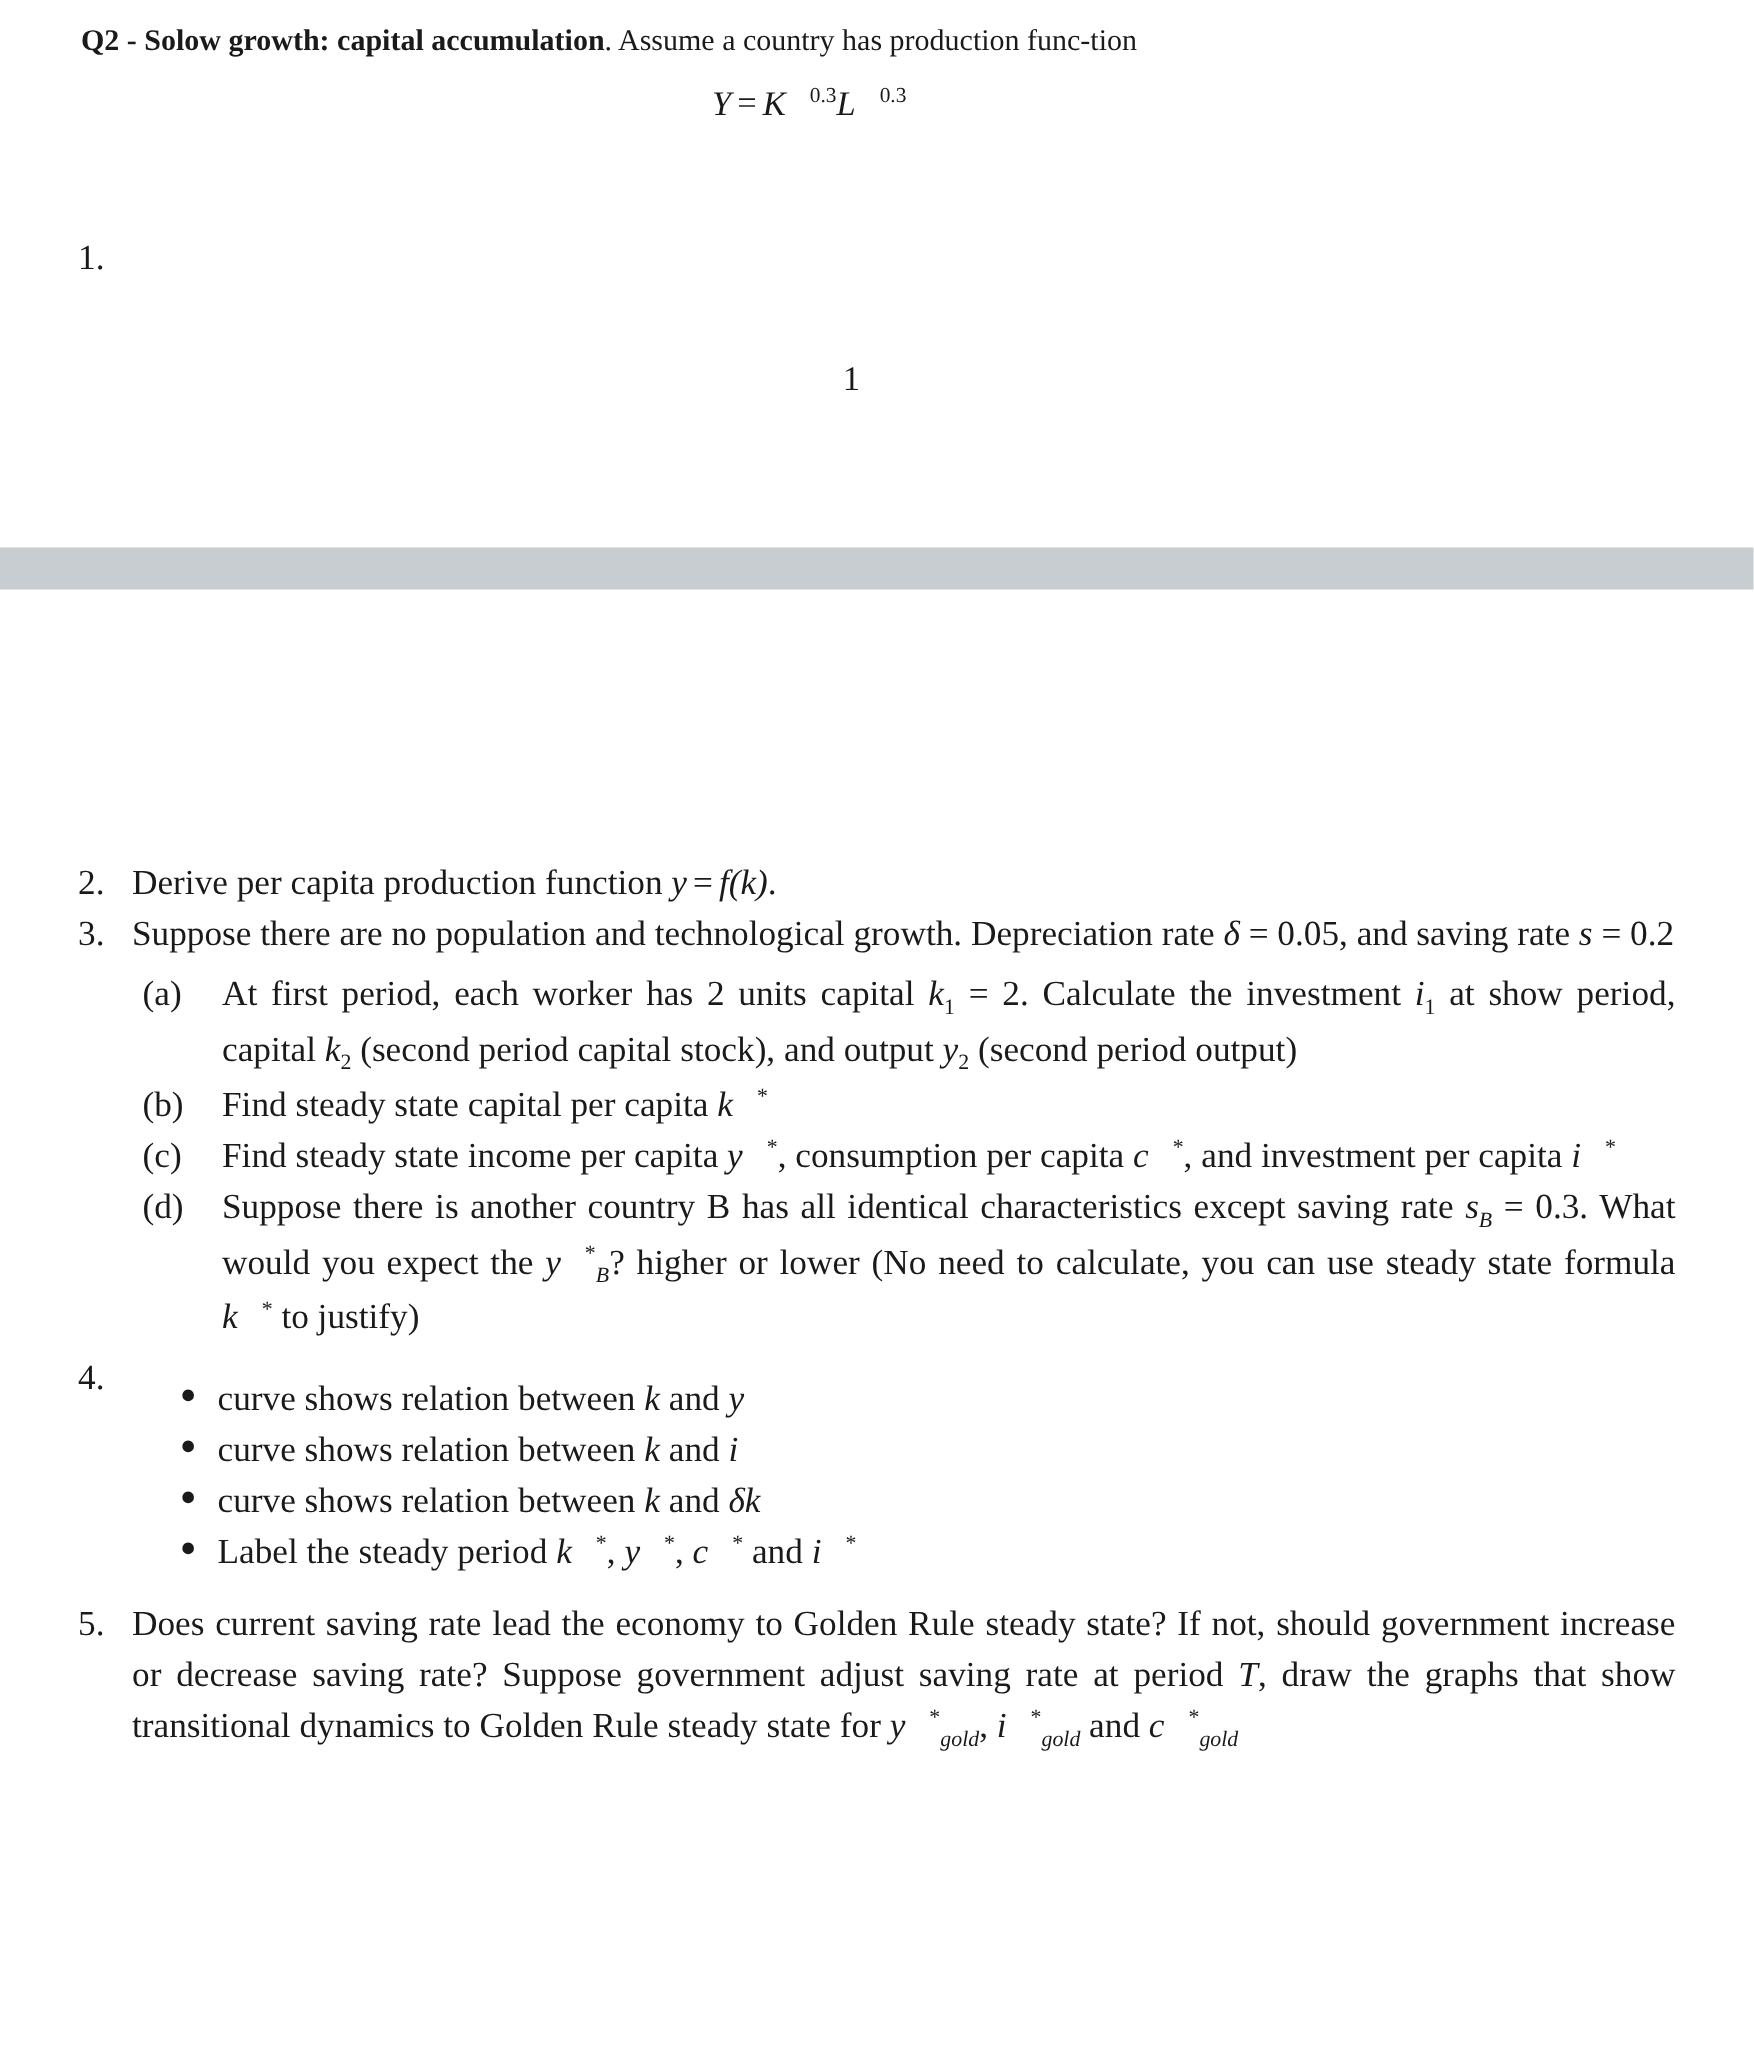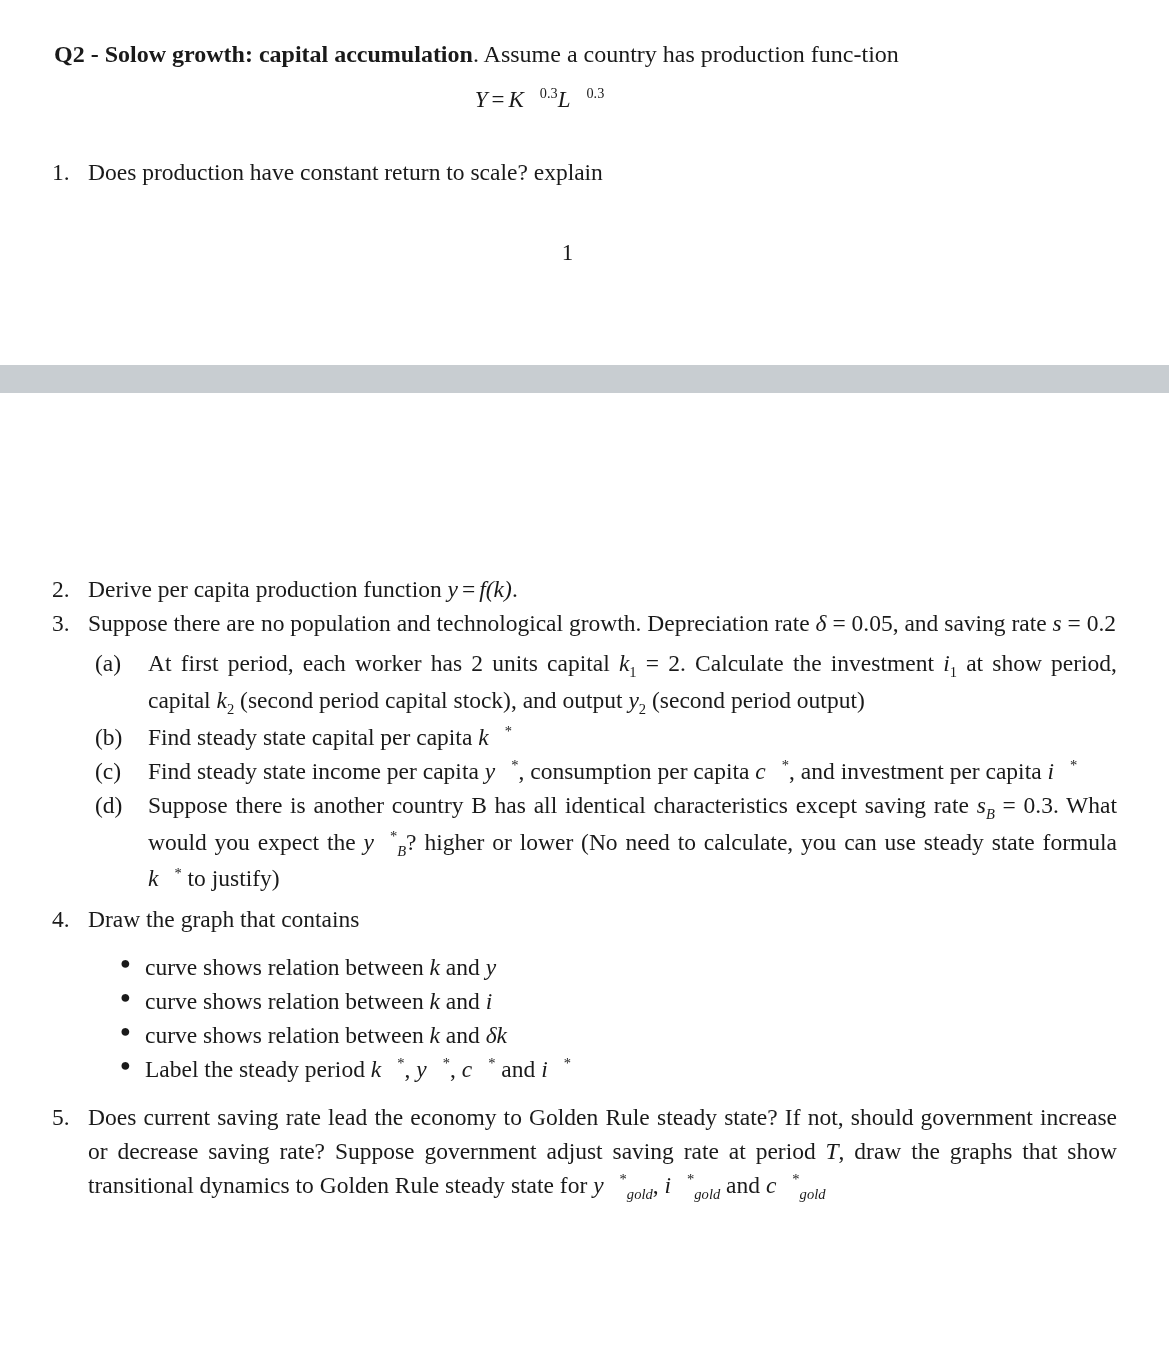--- a/index.html
+++ b/index.html
@@ -21,25 +21,25 @@
     height: 1364px;
   }
 
   
   .top-block {
     position: absolute;
     left: 0; top: 0;
     width: 1169px;
   }
   .intro-para {
-    font-size: 24px;
+    font-size: 20px;
     line-height: 1.38;
     text-align: justify;
     margin: 0;
-    padding: 38px 52px 0 20px;
+    padding: 14px 52px 0 20px;
     text-indent: 34px;
   }
   .intro-para .qlabel {
     font-weight: bold;
   }
   .formula {
     text-align: center;
     font-size: 23px;
     margin: 14px 0 0 0;
     padding-right: 90px;
@@ -154,21 +154,20 @@
     </p>
 
     <div class="formula">
       <span class="mathit">Y</span><span class="eq">=</span><span class="mathit">K</span><sup class="exp">0.3</sup><span class="mathit">L</span><sup class="exp">0.3</sup>
     </div>
   </div>
 
   <ol class="numlist q1-list">
     <li class="num-item">
       <span class="marker">1.</span>
-      <span>Does production have constant return to scale? explain</span>
     </li>
   </ol>
 
   <div class="page-number">1</div>
 
   <div class="gray-band"></div>
 
   <div class="lower-block">
 
     <ol class="numlist">
@@ -212,21 +211,20 @@
         <span>Suppose there is another country B has all identical characteristics except saving rate </span><span class="mathit">s</span><sub class="sb">B</sub>
         <span>= 0.3.</span><span> What would you expect the </span><span class="mathit">y</span><sup class="exp">*</sup><sub class="sb">B</sub><span>? higher or lower (No need to calculate, you can use steady state formula </span><span class="mathit">k</span><sup class="exp">*</sup><span> to justify)</span>
       </li>
     </ol>
 
     <div class="gap-sm"></div>
 
     <ol class="numlist">
       <li class="num-item">
         <span class="marker">4.</span>
-        <span>Draw the graph that contains</span>
       </li>
     </ol>
 
     <div class="gap-md"></div>
 
     <ul class="bullist">
       <li class="bul-item">
         <span class="marker">●</span>
         <span>curve shows relation between </span><span class="mathit">k</span><span> and </span><span class="mathit">y</span>
       </li>

